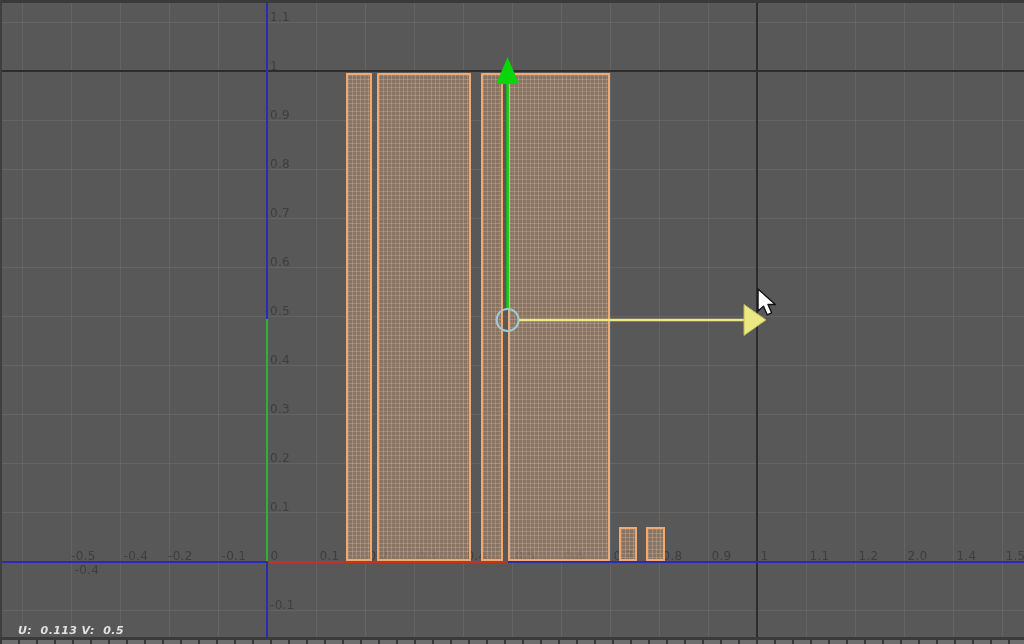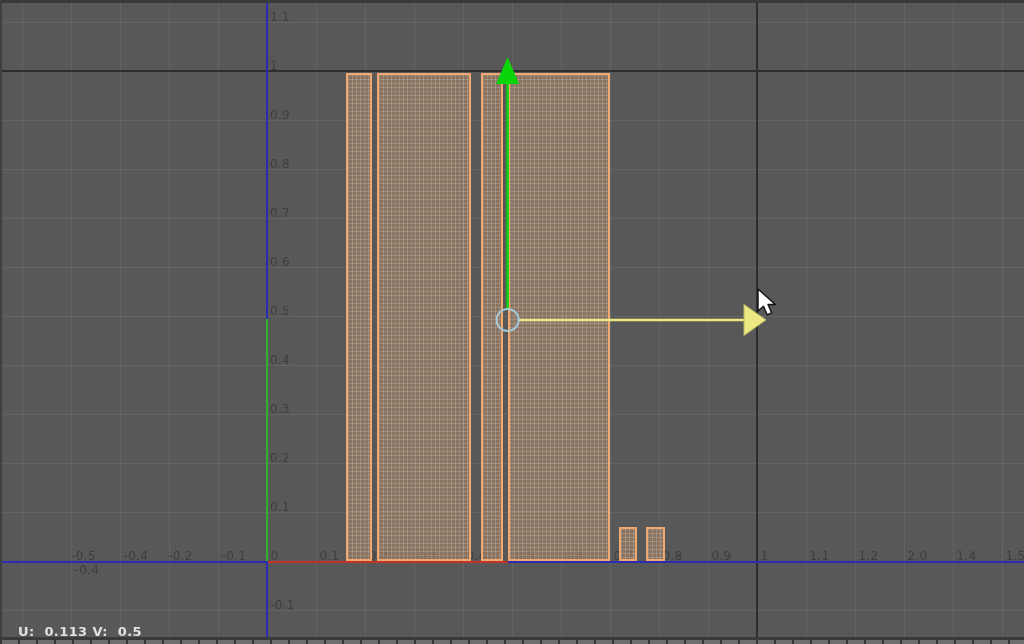--- a/index.html
+++ b/index.html
@@ -30,22 +30,22 @@
     border:2px solid var(--shell-border);
     background-color:var(--shell-fill);
     background-image:
       repeating-linear-gradient(to right, rgba(250,232,212,0.20) 0 1px, transparent 1px 4px),
       repeating-linear-gradient(to bottom, rgba(250,232,212,0.20) 0 1px, transparent 1px 4px),
       repeating-linear-gradient(to right, rgba(70,55,42,0.16) 0 1px, transparent 1px 16px),
       repeating-linear-gradient(to bottom, rgba(70,55,42,0.16) 0 1px, transparent 1px 16px);
   }
   .overlay-svg{position:absolute;left:0;top:0;pointer-events:none;}
   .status-left{
-    position:absolute;left:18px;top:624px;font-size:13px;font-weight:bold;
-    color:var(--status);white-space:pre;letter-spacing:0.4px;
+    position:absolute;left:18px;top:624px;font-size:11px;font-weight:bold;
+    color:var(--status);white-space:pre;letter-spacing:0.4px;font-style:italic;
   }
   .status-right{
     position:absolute;right:3px;top:617px;font-size:10.5px;font-weight:bold;
     color:var(--status);white-space:pre;letter-spacing:0.2px;
   }
   .edge-top{position:absolute;left:0;top:0;width:1024px;height:3px;background:#3a3a3a;}
   .edge-left{position:absolute;left:0;top:0;width:2px;height:644px;background:#3f3f3f;}
   .edge-bottom{position:absolute;left:0;top:637px;width:1024px;height:3px;background:#3a3a3a;}
   .timeline-strip{
     position:absolute;left:0;top:640px;width:1024px;height:4px;background:#6e6e6e;

